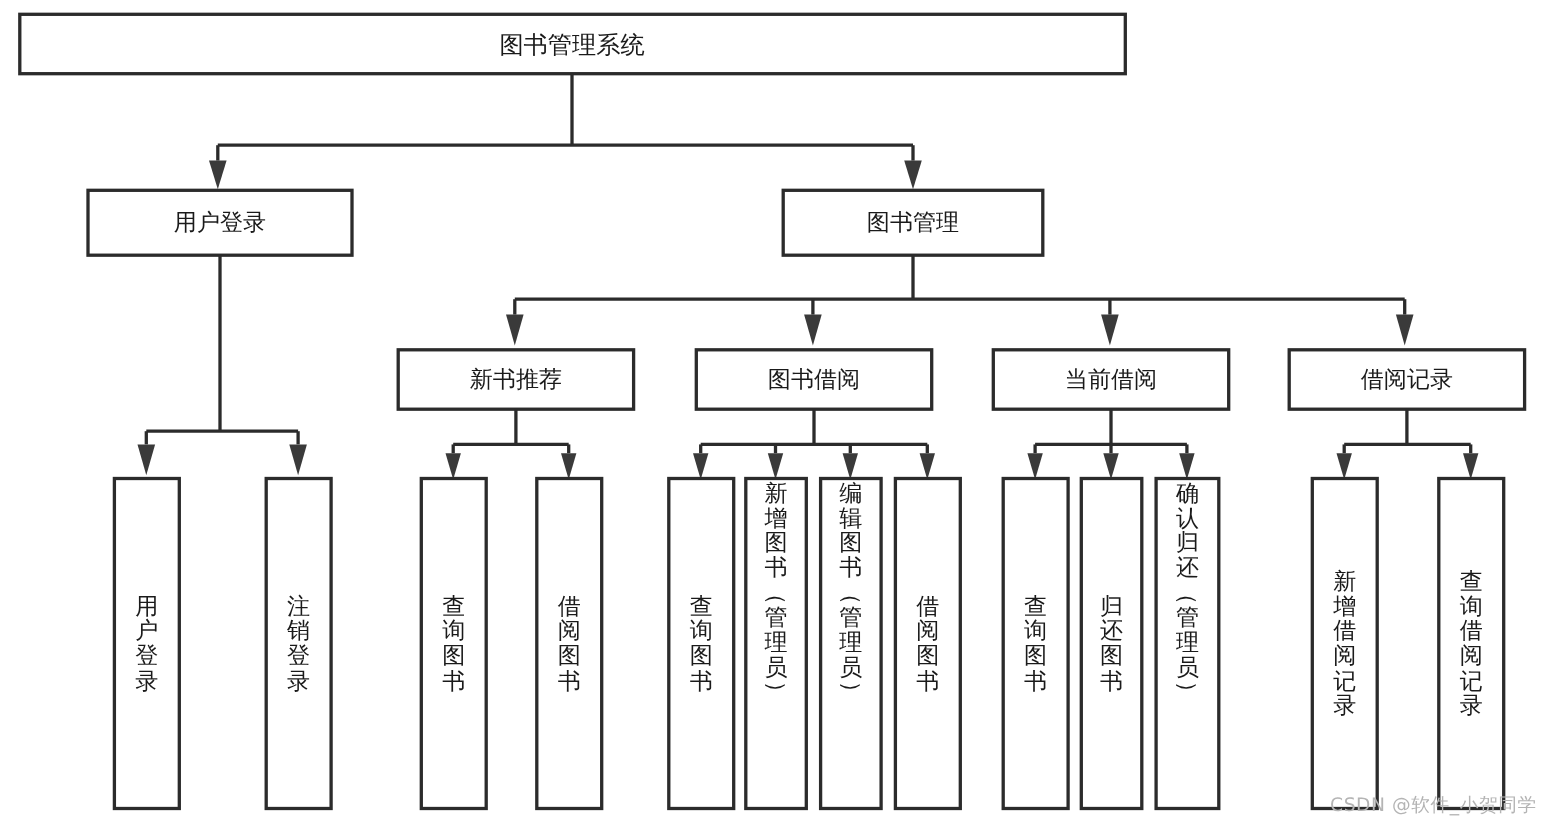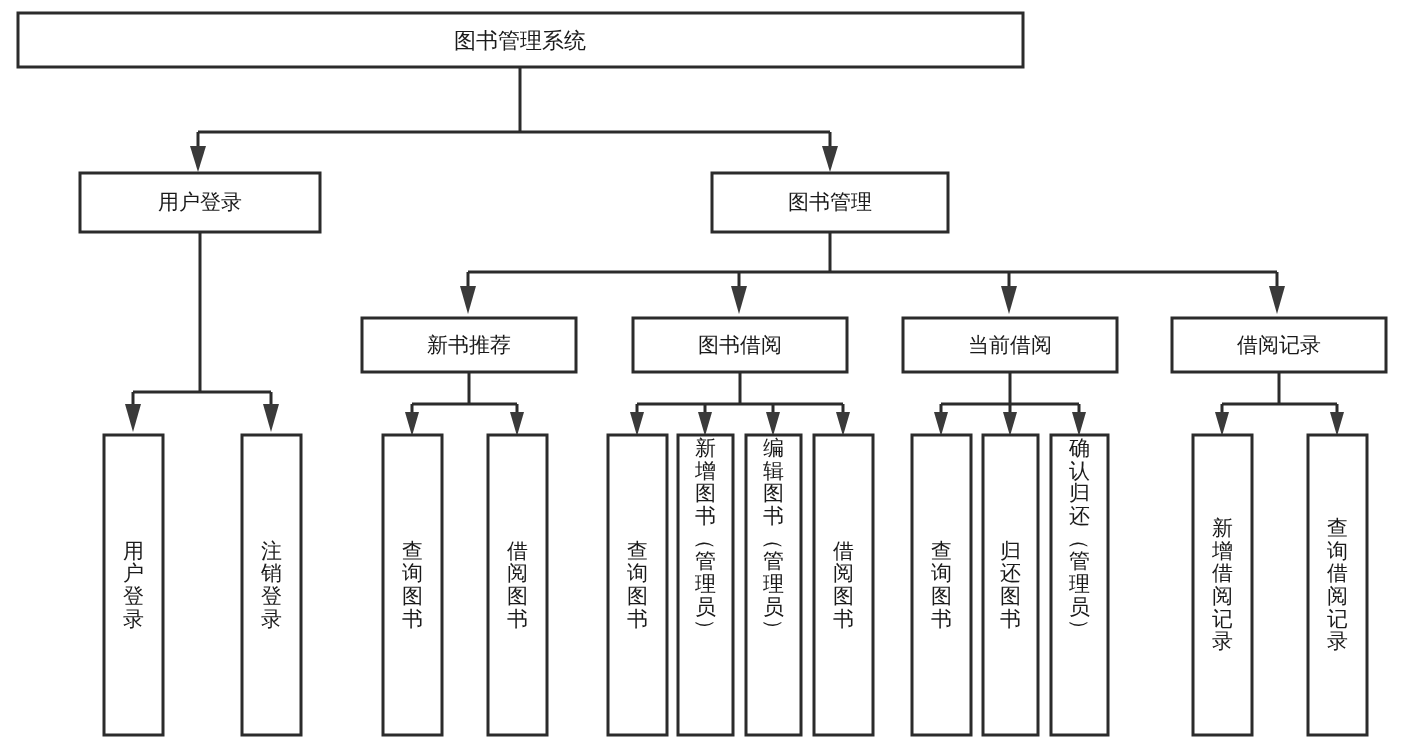--- a/index.html
+++ b/index.html
@@ -203,13 +203,14 @@
   <div class="vlabel" style="left:746px; top:437px; width:55px; height:296px; justify-content:flex-start;"><span>编</span><span>辑</span><span>图</span><span>书</span><span style="transform: rotate(90deg); display: inline-block;">（</span><span>管</span><span>理</span><span>员</span><span style="transform: rotate(90deg); display: inline-block;">）</span></div>
   <div class="vlabel" style="left:814px; top:435px; width:59px; height:300px;"><span>借</span><span>阅</span><span>图</span><span>书</span></div>
 
   <div class="vlabel" style="left:912px; top:435px; width:59px; height:300px;"><span>查</span><span>询</span><span>图</span><span>书</span></div>
   <div class="vlabel" style="left:983px; top:435px; width:55px; height:300px;"><span>归</span><span>还</span><span>图</span><span>书</span></div>
   <div class="vlabel" style="left:1051px; top:437px; width:57px; height:296px; justify-content:flex-start;"><span>确</span><span>认</span><span>归</span><span>还</span><span style="transform: rotate(90deg); display: inline-block;">（</span><span>管</span><span>理</span><span>员</span><span style="transform: rotate(90deg); display: inline-block;">）</span></div>
 
   <div class="vlabel" style="left:1193px; top:435px; width:59px; height:300px;"><span>新</span><span>增</span><span>借</span><span>阅</span><span>记</span><span>录</span></div>
   <div class="vlabel" style="left:1308px; top:435px; width:59px; height:300px;"><span>查</span><span>询</span><span>借</span><span>阅</span><span>记</span><span>录</span></div>
 
+  <div class="watermark">CSDN @软件_小贺同学</div>
 </div>
 
 </body></html>

